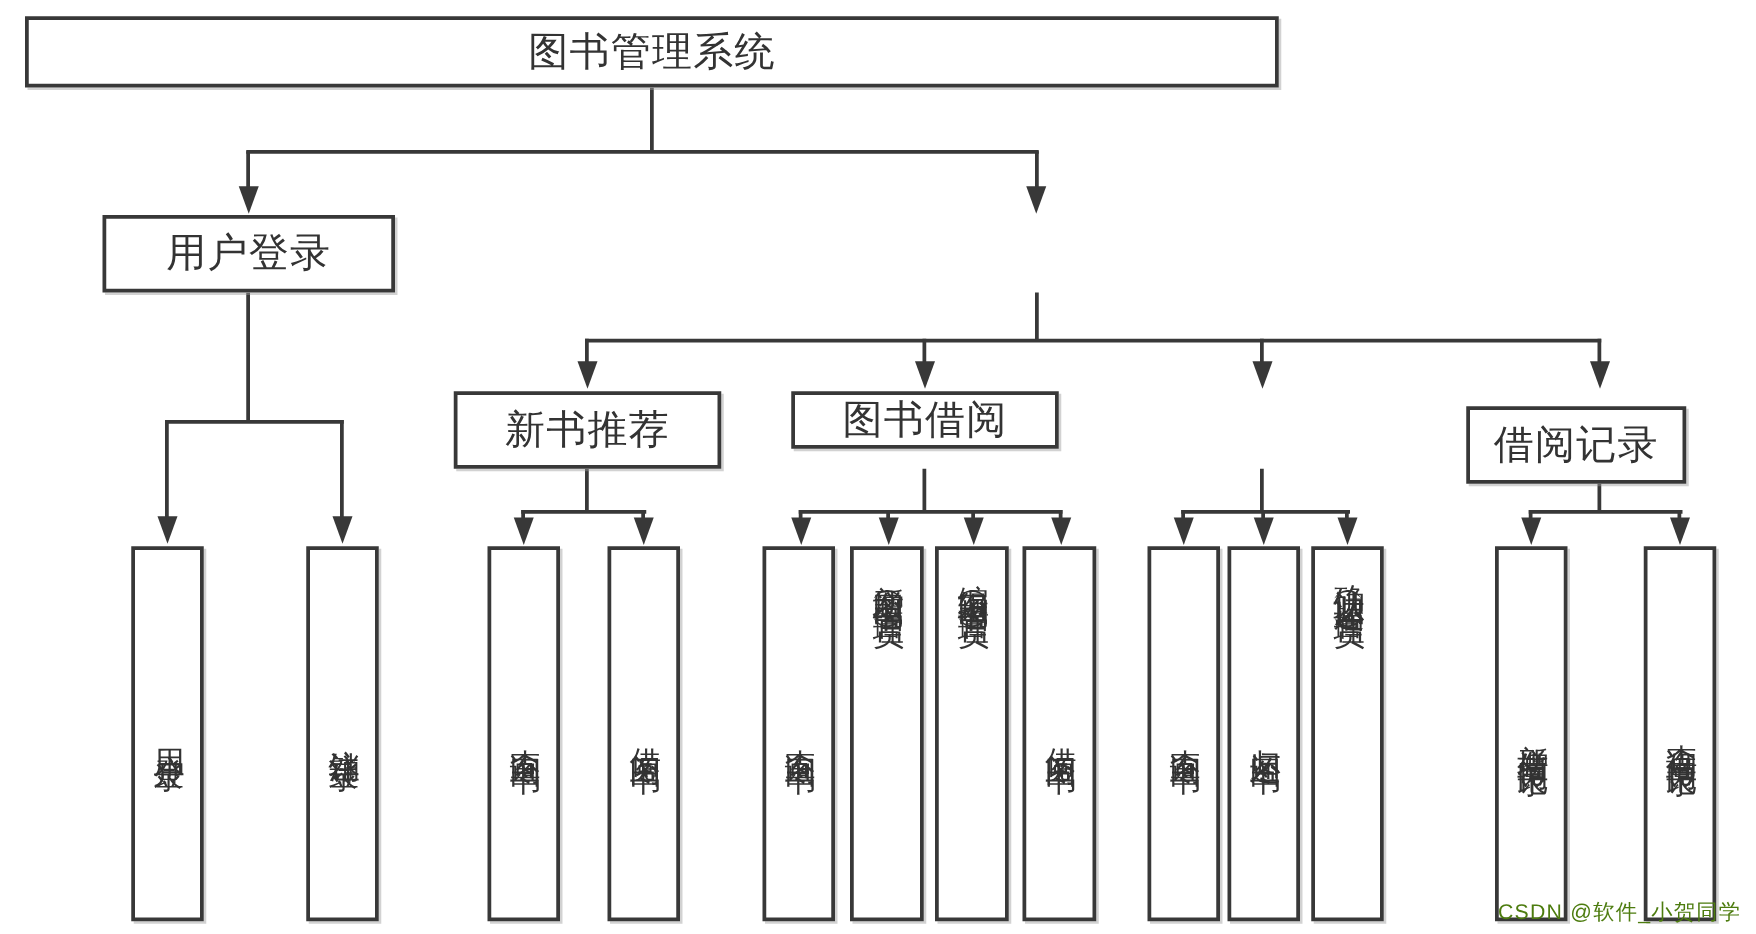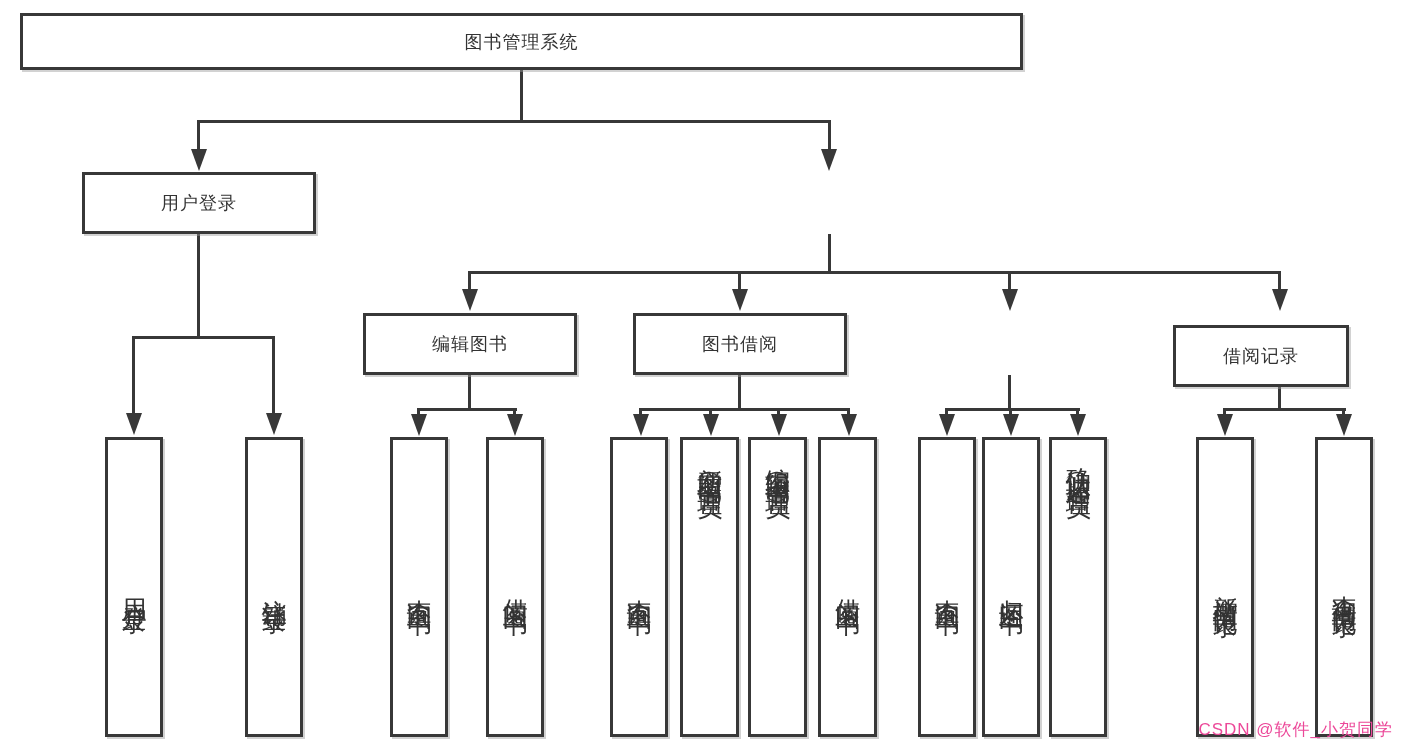--- a/index.html
+++ b/index.html
@@ -5,40 +5,40 @@
   html,body{margin:0;padding:0;background:#fff;}
   .canvas{
     position:relative;width:1405px;height:747px;background:#fff;overflow:hidden;
     font-family:"Liberation Sans","DejaVu Sans",sans-serif;color:#333;
   }
   .box{
     position:absolute;box-sizing:border-box;background:#fff;
     border:3px solid #383838;
     box-shadow:2px 2px 0 rgba(155,155,155,.45);
     display:flex;align-items:center;justify-content:center;
-    font-size:18px;letter-spacing:1px;color:#333;
+    font-size:32px;letter-spacing:1px;color:#333;
     z-index:2;
   }
   .leaf{
     writing-mode:vertical-rl;text-orientation:mixed;
     font-size:25px;letter-spacing:4px;line-height:1.1;
     padding:6px 0;
   }
   .leaf.tall{justify-content:flex-start;padding-top:8px;}
   .vline,.hline{position:absolute;background:#383838;z-index:1;}
   .vline{width:3px;}
   .hline{height:3px;}
   .ah{
     position:absolute;width:0;height:0;z-index:1;
     border-left:8px solid transparent;border-right:8px solid transparent;
     border-top:22px solid #383838;
   }
   .watermark{
     position:absolute;right:12px;bottom:6px;z-index:3;
-    font-size:17px;color:#ec4899;letter-spacing:1px;
+    font-size:17px;color:#4d7c0f;letter-spacing:1px;
   }
 </style>
 </head>
 <body>
 
 <div class="canvas">
 
   <div class="box" style="left:20px;top:13px;width:1003px;height:57px;">
     <span>图书管理系统</span>
   </div>
@@ -66,23 +66,23 @@
   <div class="vline" style="left:468px;top:271px;height:20px;"></div>
   <div class="ah" style="left:462px;top:289px;"></div>
   <div class="vline" style="left:738px;top:271px;height:20px;"></div>
   <div class="ah" style="left:732px;top:289px;"></div>
   <div class="vline" style="left:1008px;top:271px;height:20px;"></div>
   <div class="ah" style="left:1002px;top:289px;"></div>
   <div class="vline" style="left:1278px;top:271px;height:20px;"></div>
   <div class="ah" style="left:1272px;top:289px;"></div>
 
   <div class="box" style="left:363px;top:313px;width:214px;height:62px;">
-    <span>编辑图书</span>
+    <span>新书推荐</span>
   </div>
-  <div class="box" style="left:633px;top:313px;width:214px;height:62px;">
+  <div class="box" style="left:633px;top:313px;width:214px;height:46px;">
     <span>图书借阅</span>
   </div>
   <div class="box" style="left:1173px;top:325px;width:176px;height:62px;">
     <span>借阅记录</span>
   </div>
 
   <div class="vline" style="left:468px;top:375px;height:34px;"></div>
   <div class="hline" style="left:417px;top:408px;width:100px;"></div>
   <div class="vline" style="left:417px;top:408px;height:9px;"></div>
   <div class="ah" style="left:411px;top:414px;"></div>

